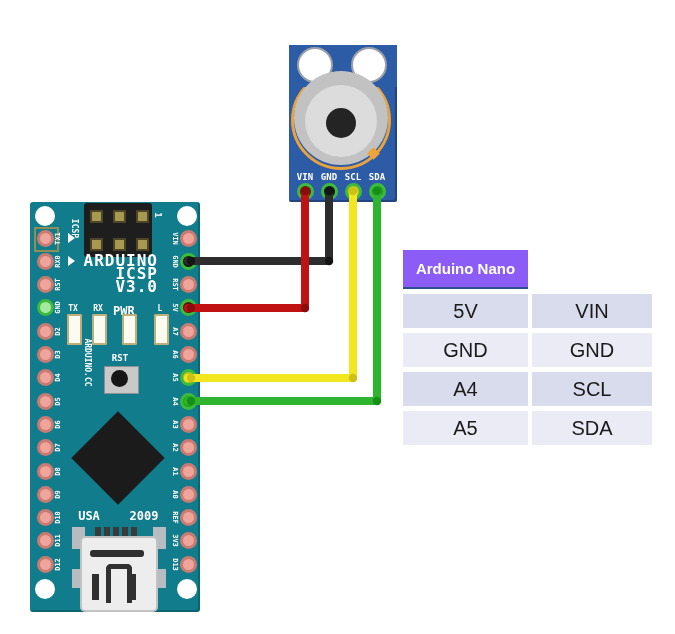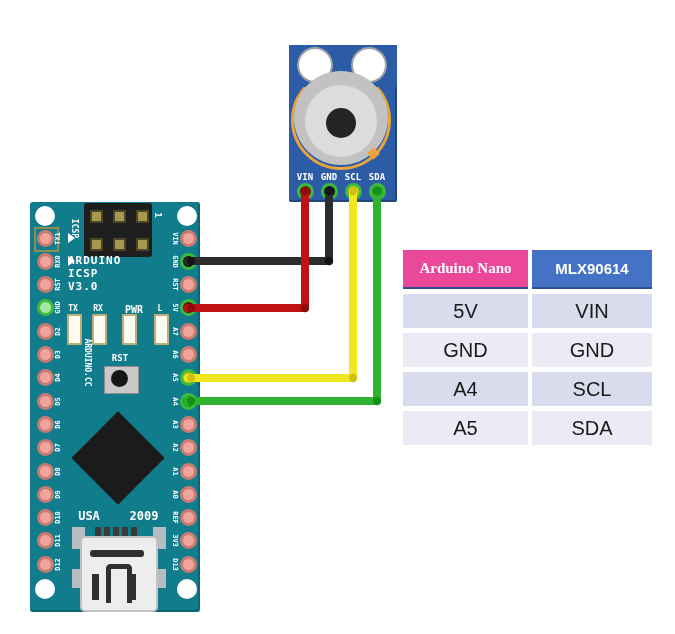--- a/index.html
+++ b/index.html
@@ -80,30 +80,30 @@
       <div class="icsp-pin" style="left:6px;top:7px;"></div>
       <div class="icsp-pin" style="left:29px;top:7px;"></div>
       <div class="icsp-pin" style="left:52px;top:7px;"></div>
       <div class="icsp-pin" style="left:6px;top:35px;"></div>
       <div class="icsp-pin" style="left:29px;top:35px;"></div>
       <div class="icsp-pin" style="left:52px;top:35px;"></div>
     </div>
     <span class="abs silk rotr" style="left:27px;top:22px;width:34px;font-size:8px;text-align:center;">ICSP</span>
     <span class="abs silk rotr" style="left:120px;top:8px;width:16px;font-size:9px;text-align:center;">1</span>
 
-    <div class="abs" style="left:38px;top:52px;width:90px;text-align:left;line-height:13px;
-         font-size:11px;font-weight:bold;color:#fff;letter-spacing:1px;">
+    <div class="abs" style="left:38px;top:52px;width:90px;text-align:right;line-height:13px;
+         font-size:16px;font-weight:bold;color:#fff;letter-spacing:1px;">
       <div>ARDUINO</div>
       <div>ICSP</div>
       <div>V3.0</div>
     </div>
 
     <span class="abs silk" style="left:28px;top:102px;width:30px;text-align:center;font-size:8px;">TX</span>
     <span class="abs silk" style="left:53px;top:102px;width:30px;text-align:center;font-size:8px;">RX</span>
-    <span class="abs silk" style="left:83px;top:102px;width:30px;text-align:right;font-size:10px;">PWR</span>
+    <span class="abs silk" style="left:83px;top:102px;width:30px;text-align:left;font-size:12px;">PWR</span>
     <span class="abs silk" style="left:115px;top:102px;width:30px;text-align:center;font-size:8px;">L</span>
     <div class="led" style="left:37px;top:112px;"></div>
     <div class="led" style="left:62px;top:112px;"></div>
     <div class="led" style="left:92px;top:112px;"></div>
     <div class="led" style="left:124px;top:112px;"></div>
 
     <span class="abs silk rotr" style="left:27px;top:156px;width:60px;font-size:8px;text-align:center;">ARDUINO.CC</span>
 
     <span class="abs silk" style="left:75px;top:151px;width:30px;text-align:center;font-size:9px;">RST</span>
     <div id="rst-button"></div>
@@ -228,22 +228,21 @@
 
     <path d="M377 191 V401 H188" fill="none" stroke-width="8" stroke-linecap="round" stroke-linejoin="round" stroke="#2eb42e"></path>
     <circle cx="377" cy="191" r="4.2" fill="#178f17"></circle>
     <circle cx="377" cy="401" r="4.2" fill="#178f17"></circle>
     <circle cx="191" cy="401" r="4.2" fill="#178f17"></circle>
   </svg>
 
 
   <div id="pin-table">
     <div class="trow thead">
-      <div class="tcell c1" style="background: #ec4899; font-family: Liberation Serif, serif;">Arduino Nano</div>
-      <div class="tcell c2" style="background: rgb(68, 114, 196);">MLX90614</div>
+      <div class="tcell c1" style="background: #8b5cf6;">Arduino Nano</div>
     </div>
     <div class="tbody">
       <div class="trow">
         <div class="tcell c1" style="background: rgb(217, 220, 236);">5V</div>
         <div class="tcell c2" style="background: rgb(217, 220, 236);">VIN</div>
       </div>
       <div class="trow">
         <div class="tcell c1" style="background: rgb(234, 235, 244);">GND</div>
         <div class="tcell c2" style="background: rgb(234, 235, 244);">GND</div>
       </div>

